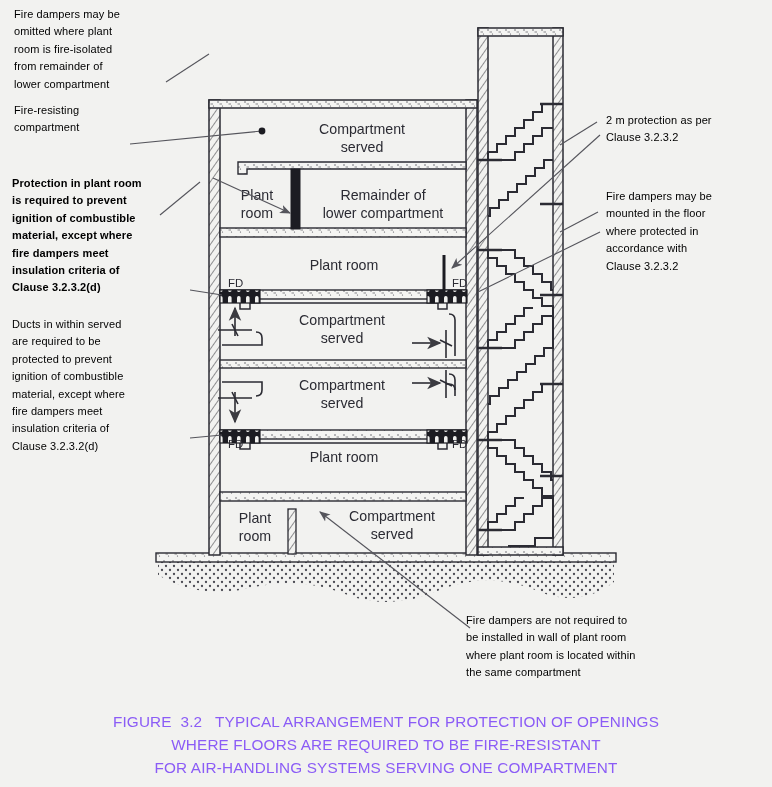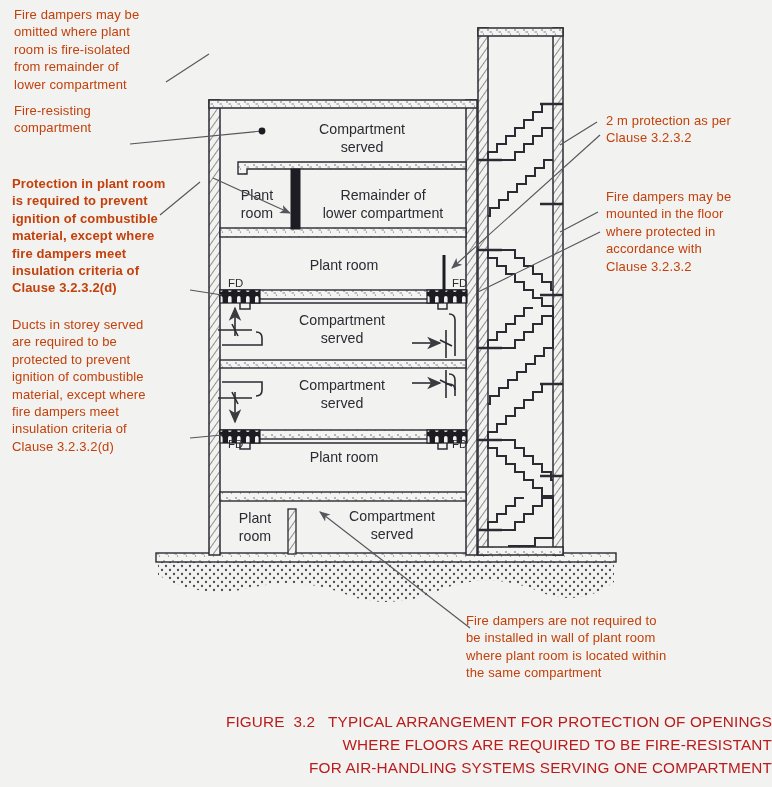--- a/index.html
+++ b/index.html
@@ -3,33 +3,33 @@
 <meta charset="utf-8">
 <style>
   html,body{margin:0;padding:0;background:#f2f2f0;}
   body{
     width:772px;height:787px;position:relative;overflow:hidden;
     font-family:"Liberation Sans","DejaVu Sans",sans-serif;
     color:#2b2b33;
   }
   .note{
     position:absolute;
-    font-size:13px;
+    font-size:11px;
     line-height:17.4px;
-    color:#c2410c;
+    color:#000000;
     white-space:pre-line;
     letter-spacing:0.01em;
   }
   #diagram{position:absolute;left:0;top:0;width:772px;height:787px;}
   .caption{
     position:absolute;left:0;right:0;top:710px;
-    text-align:right;
+    text-align:center;
     font-size:15.3px;
     line-height:23px;
-    color:#b91c1c;
+    color:#8b5cf6;
     letter-spacing:0.01em;
   }
   .caption div{white-space:pre;}
 </style>
 </head>
 <body>
 
 <svg id="diagram" viewBox="0 0 772 787">
   <defs>
     <pattern id="wallHatch" width="6" height="6" patternUnits="userSpaceOnUse" patternTransform="rotate(35)">
@@ -241,21 +241,21 @@
 compartment</div>
 
 <div class="note" style="left:12px;top:175px;width:200px;font-weight:bold;">Protection in plant room
 is required to prevent
 ignition of combustible
 material, except where
 fire dampers meet
 insulation criteria of
 Clause 3.2.3.2(d)</div>
 
-<div class="note" style="left:12px;top:316px;width:200px;">Ducts in storey served
+<div class="note" style="left:12px;top:316px;width:200px;">Ducts in within served
 are required to be
 protected to prevent
 ignition of combustible
 material, except where
 fire dampers meet
 insulation criteria of
 Clause 3.2.3.2(d)</div>
 
 <div class="note" style="left:606px;top:112px;width:170px;">2 m protection as per
 Clause 3.2.3.2</div>

